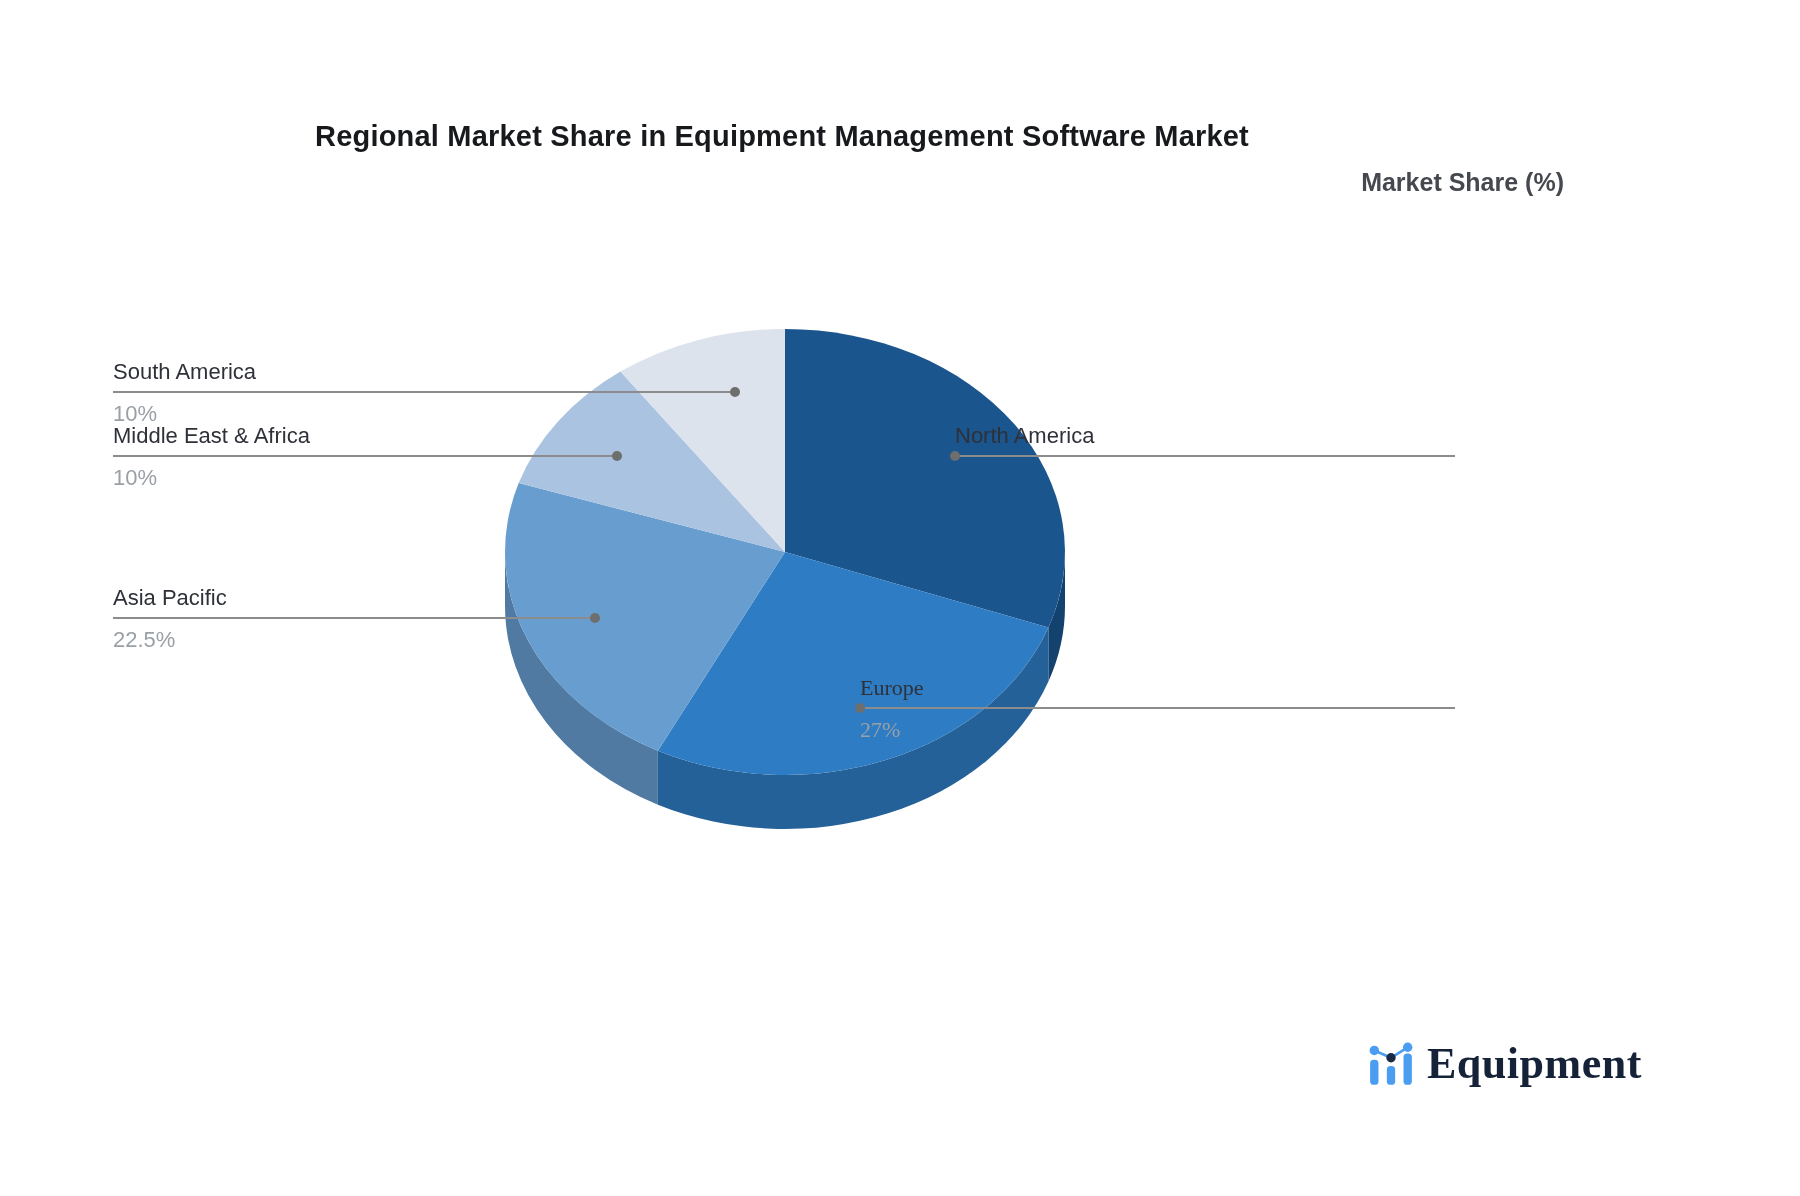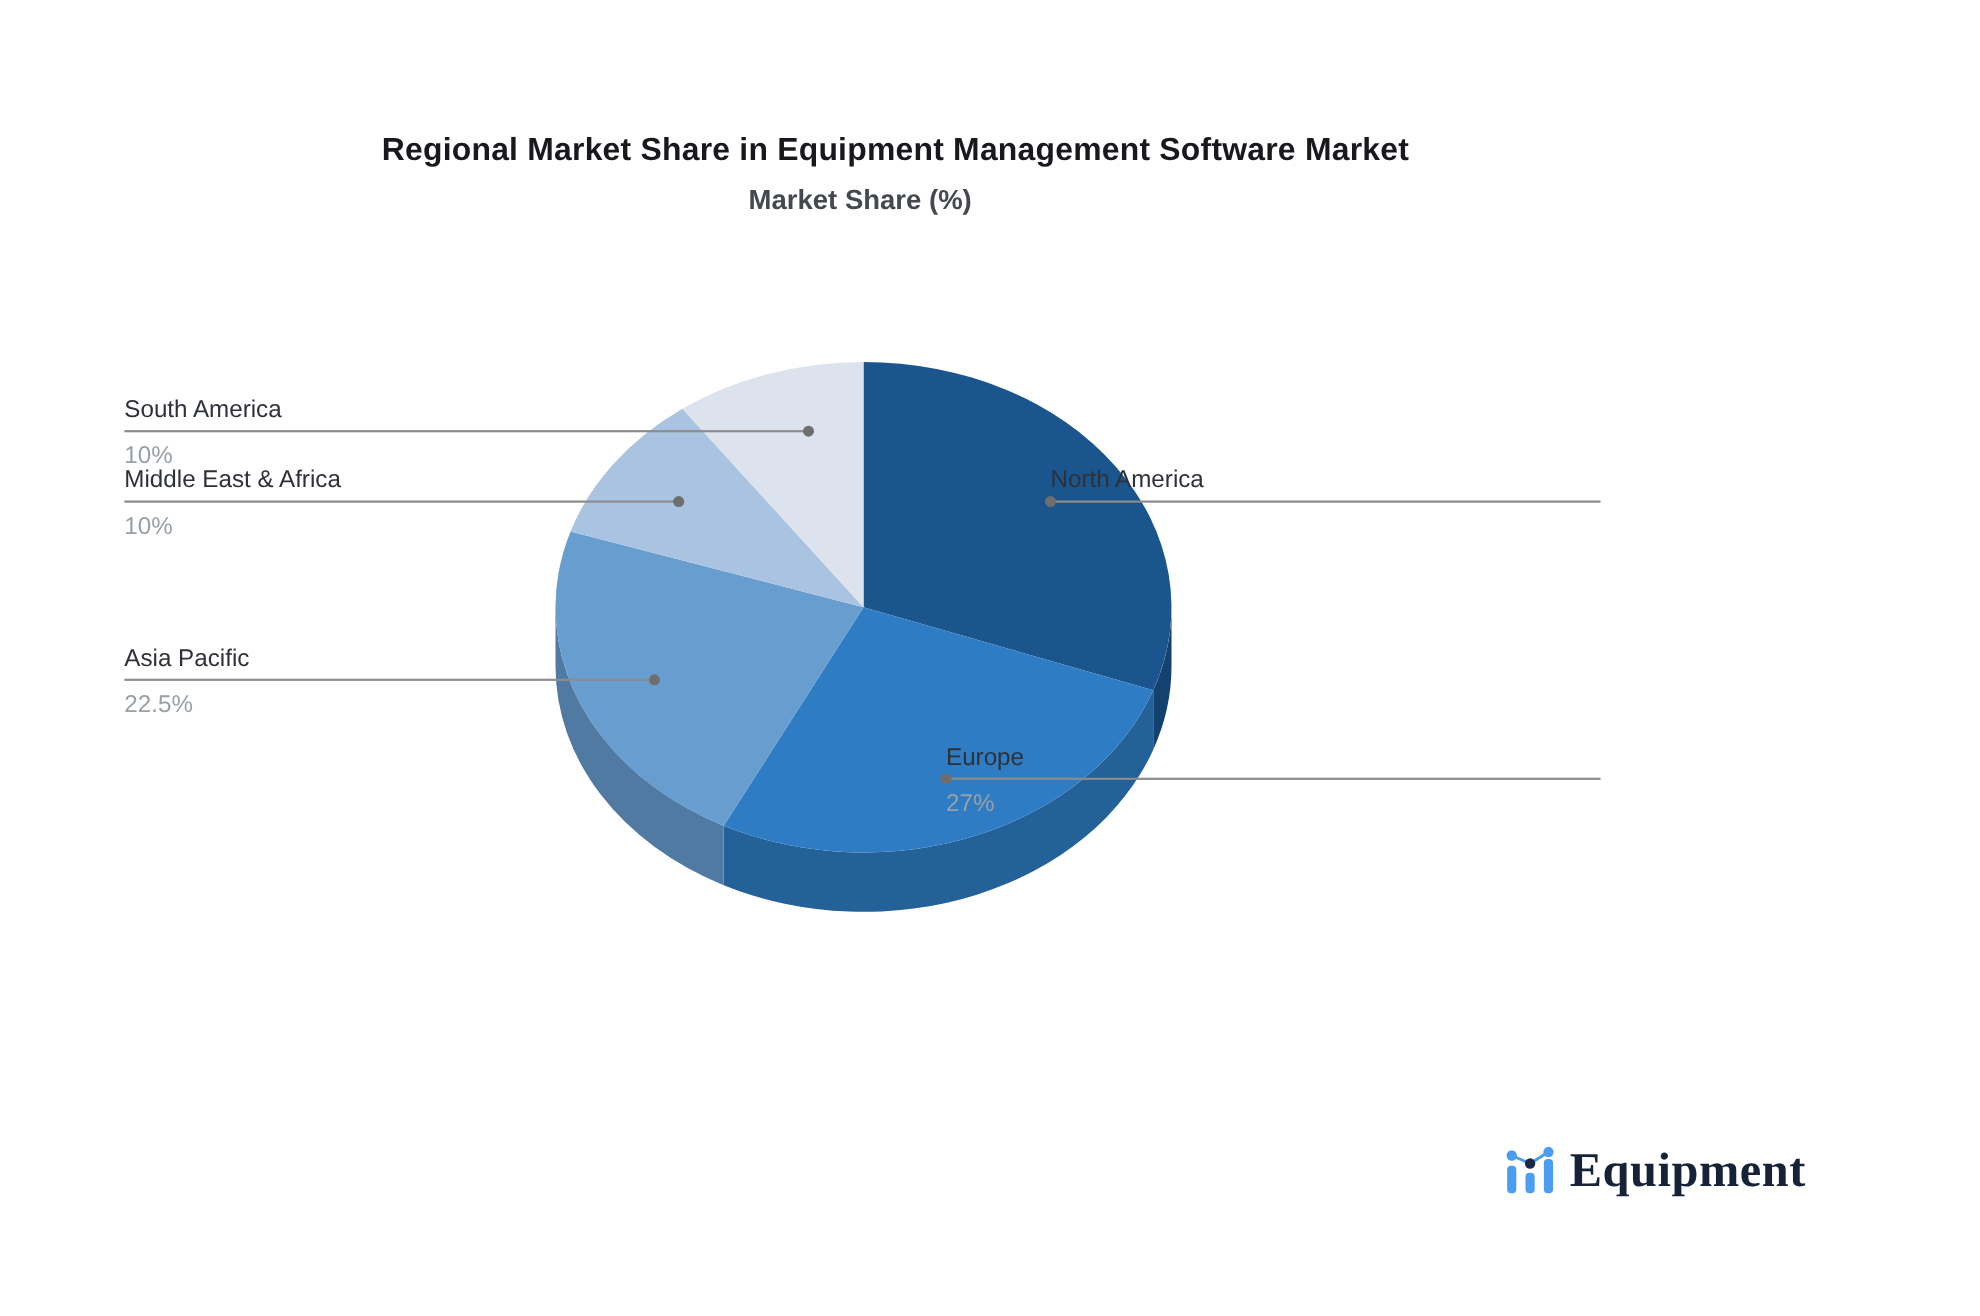--- a/index.html
+++ b/index.html
@@ -2,43 +2,43 @@
 <html><head>
 <meta charset="utf-8">
 <style>
   html,body{margin:0;padding:0;}
   body{
     width:1800px;height:1196px;position:relative;overflow:hidden;
     background:#ffffff;font-family:"Liberation Sans",sans-serif;
   }
   .title{
     position:absolute;left:0;top:120px;width:1564px;text-align:center;
-    font-size:29px;font-weight:bold;color:#17191d;letter-spacing:.2px;padding-left:32px;
+    font-size:29px;font-weight:bold;color:#17191d;letter-spacing:.2px;
   }
   .subtitle{
-    position:absolute;left:0;top:168px;width:1564px;text-align:center;
+    position:absolute;left:0;top:168px;width:1564px;text-align:right;
     font-size:25px;font-weight:bold;color:#45494f;
   }
   .pie-svg{position:absolute;left:0;top:0;}
   .callout{position:absolute;}
   .callout .label{font-size:22px;color:#2e3138;line-height:26px;margin-bottom:6px;}
   .callout .line{position:relative;height:0;border-top:2px solid #8c8c8c;}
   .callout .dot{
     position:absolute;width:10px;height:10px;border-radius:50%;
     background:#6e6e6e;top:-6px;
   }
   .callout.left .dot{right:-5px;}
   .callout.right .dot{left:-5px;}
   .callout .value{font-size:22px;color:#9aa0a6;line-height:26px;margin-top:8px;}
   .callout.right{text-align:left;}
   .co-south-america{left:113px;top:359px;width:622px;}
   .co-mea{left:113px;top:423px;width:504px;}
   .co-asia-pacific{left:113px;top:585px;width:482px;}
   .co-north-america{left:955px;top:423px;width:500px;}
-  .co-europe{left:860px;top:675px;width:595px;}
+  .co-europe{left:860px;top:675px;width:595px;font-family:Liberation Serif, serif;}
   .logo{
     position:absolute;left:1367px;top:1038px;display:flex;align-items:center;gap:12px;
   }
   .logo-text{
     font-family:"Liberation Serif","DejaVu Serif",serif;
     font-size:44px;font-weight:700;color:#152238;letter-spacing:.5px;
   }
 </style>
 </head>
 <body>

